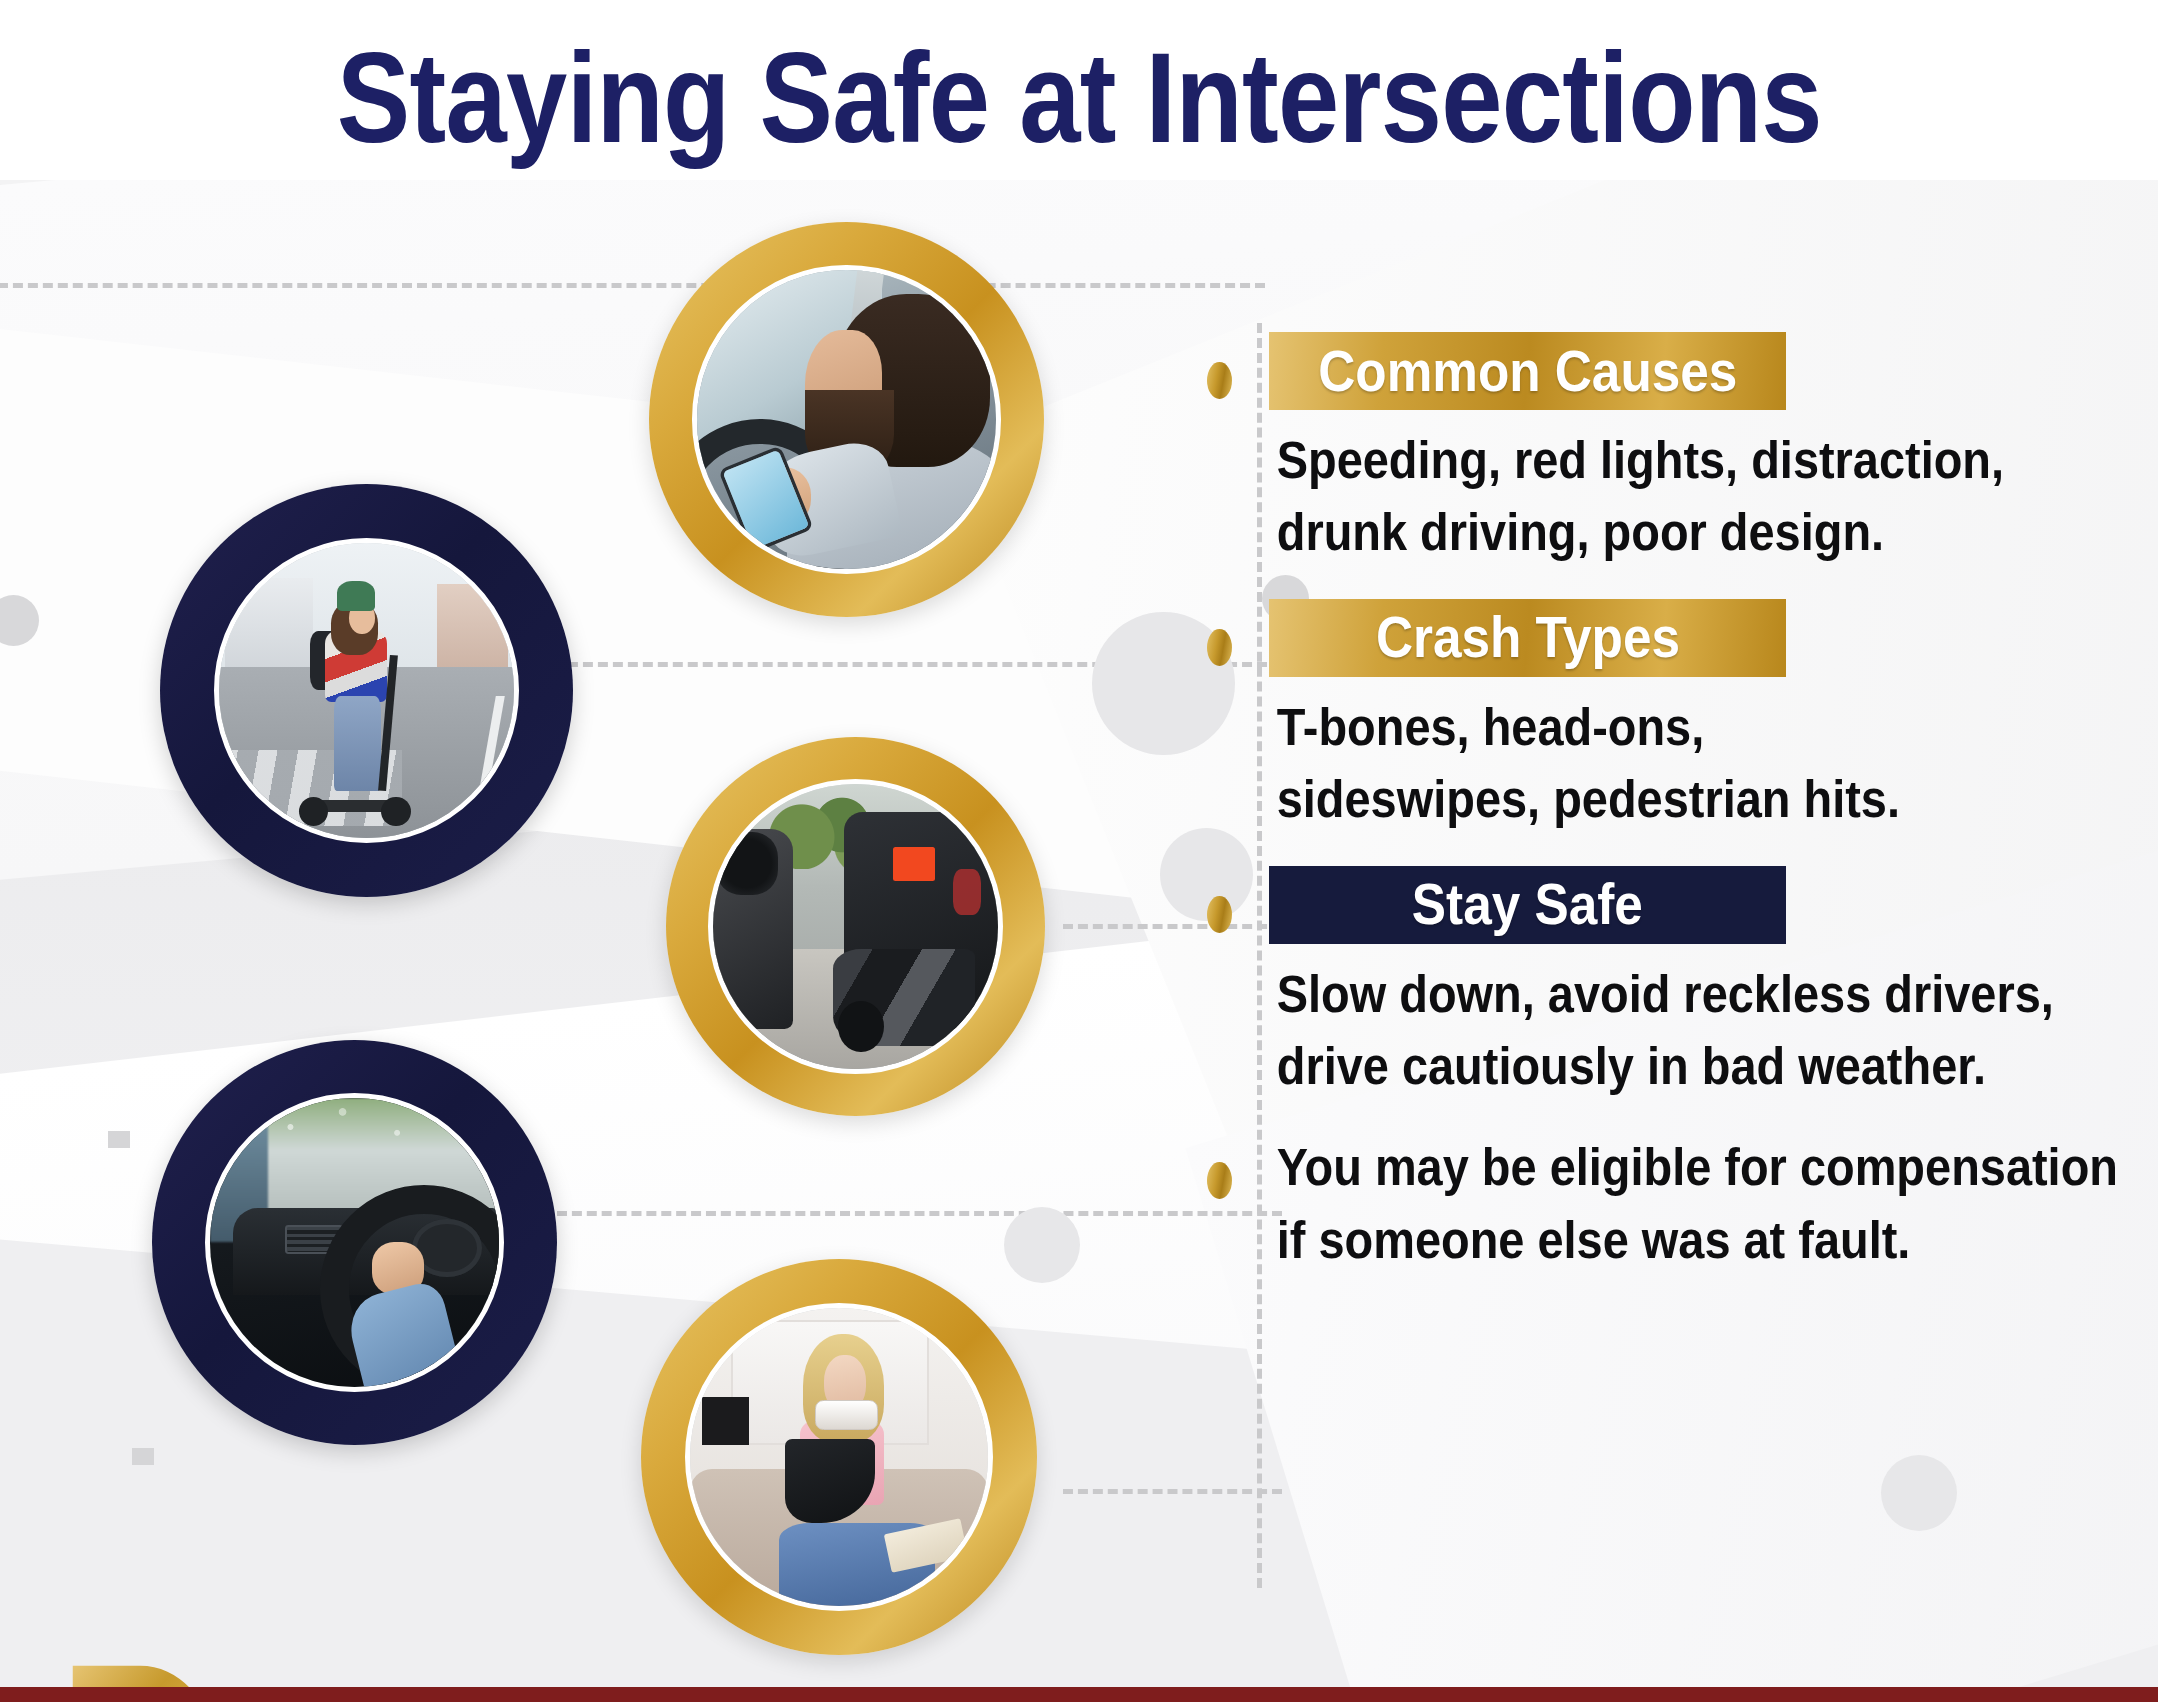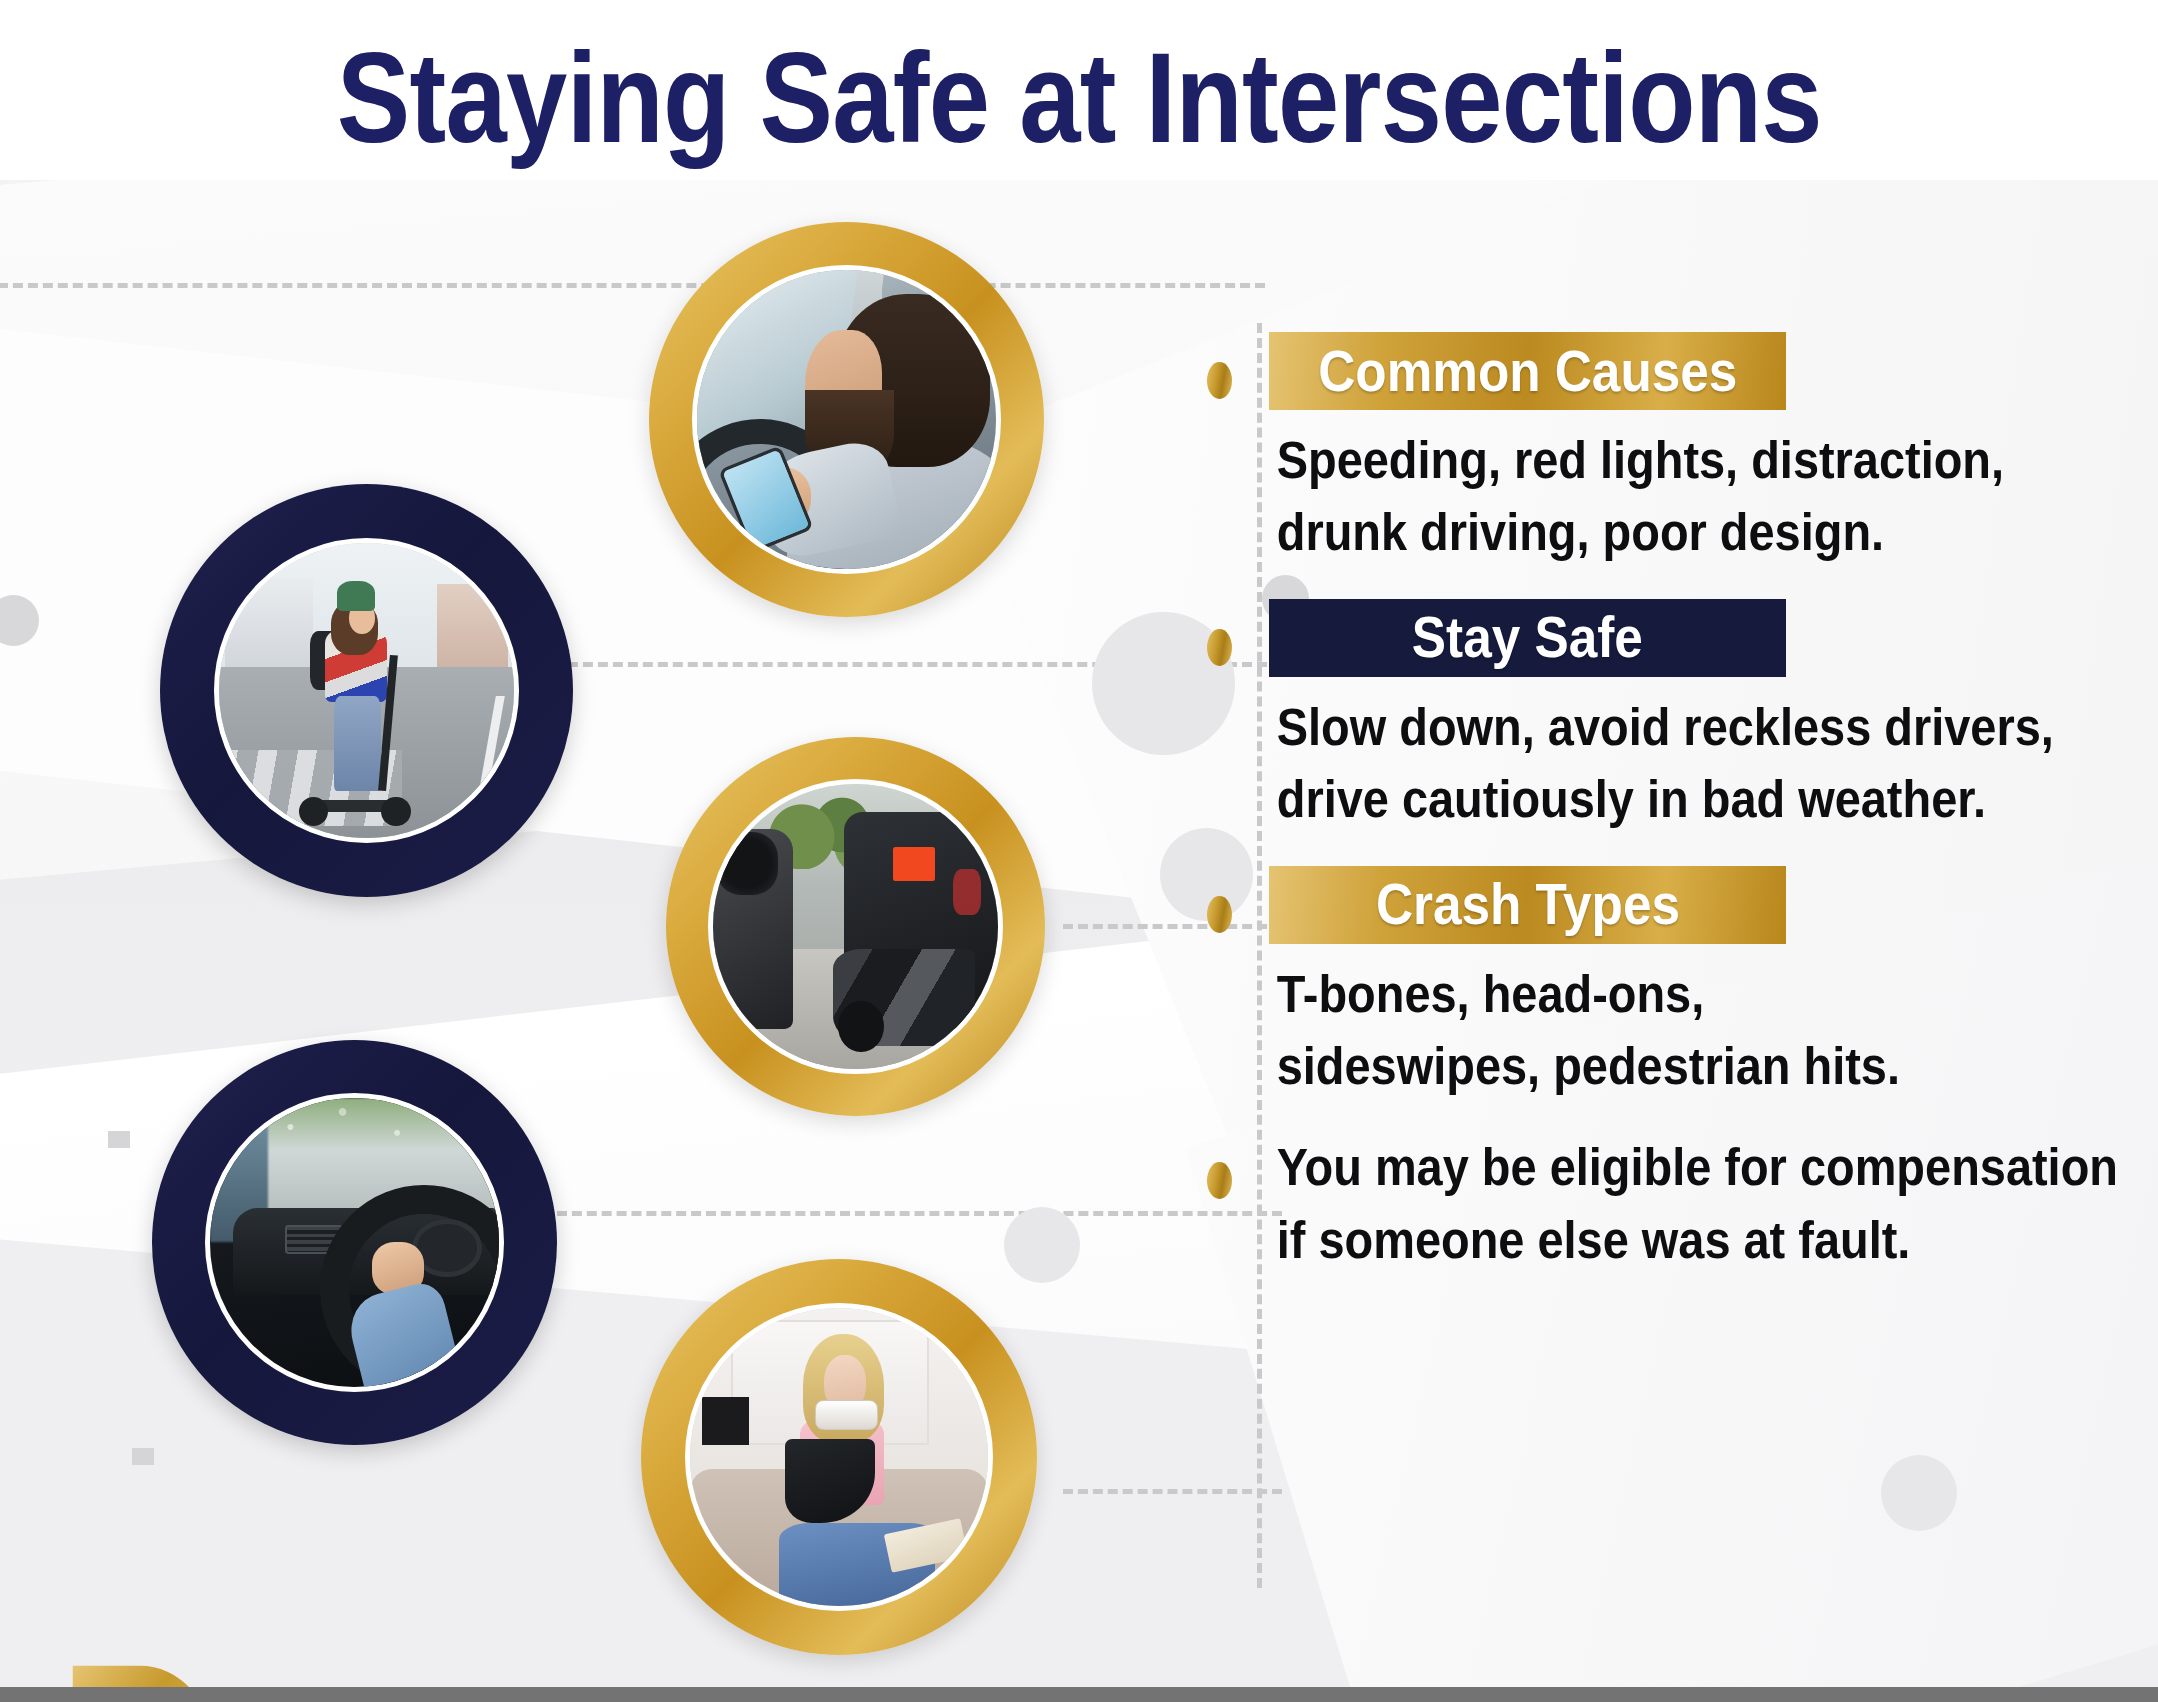--- a/index.html
+++ b/index.html
@@ -3,21 +3,21 @@
 <meta charset="utf-8">
 <style>
   * { box-sizing: border-box; margin: 0; padding: 0; }
   html, body {
     width: 2159px; height: 1703px;
     background: #ffffff;
     font-family: "Liberation Sans", sans-serif;
     overflow: hidden;
   }
 
-  #page { position: relative; width: 2159px; height: 1703px; background: #737373; }
+  #page { position: relative; width: 2159px; height: 1703px; background: #7f1d1d; }
 
   
   #title-bar {
     position: absolute; left: 0; top: 0; width: 2159px; height: 196px;
     background: #ffffff;
     display: flex; align-items: center; justify-content: center;
   }
   #page-title {
     font-size: 128px;
     font-weight: 700;
@@ -414,37 +414,37 @@
         </div>
         <div class="body-txt">
           <span class="ln">Speeding, red lights, distraction,</span>
           <span class="ln">drunk driving, poor design.</span>
         </div>
       </div>
 
 
       <div class="item">
         <div class="bullet"></div>
+        <div class="head-bar gold">
+          <span class="head-txt">Crash Types</span>
+        </div>
+        <div class="body-txt">
+          <span class="ln">T-bones, head-ons,</span>
+          <span class="ln">sideswipes, pedestrian hits.</span>
+        </div>
+      </div>
+
+      <div class="item">
+        <div class="bullet"></div>
         <div class="head-bar navy">
           <span class="head-txt">Stay Safe</span>
         </div>
         <div class="body-txt">
           <span class="ln">Slow down, avoid reckless drivers,</span>
           <span class="ln">drive cautiously in bad weather.</span>
-        </div>
-      </div>
-
-      <div class="item">
-        <div class="bullet"></div>
-        <div class="head-bar gold">
-          <span class="head-txt">Crash Types</span>
-        </div>
-        <div class="body-txt">
-          <span class="ln">T-bones, head-ons,</span>
-          <span class="ln">sideswipes, pedestrian hits.</span>
         </div>
       </div>
 
       <div class="item">
         <div class="bullet"></div>
         <div class="body-txt">
           <span class="ln">You may be eligible for compensation</span>
           <span class="ln">if someone else was at fault.</span>
         </div>
       </div>

